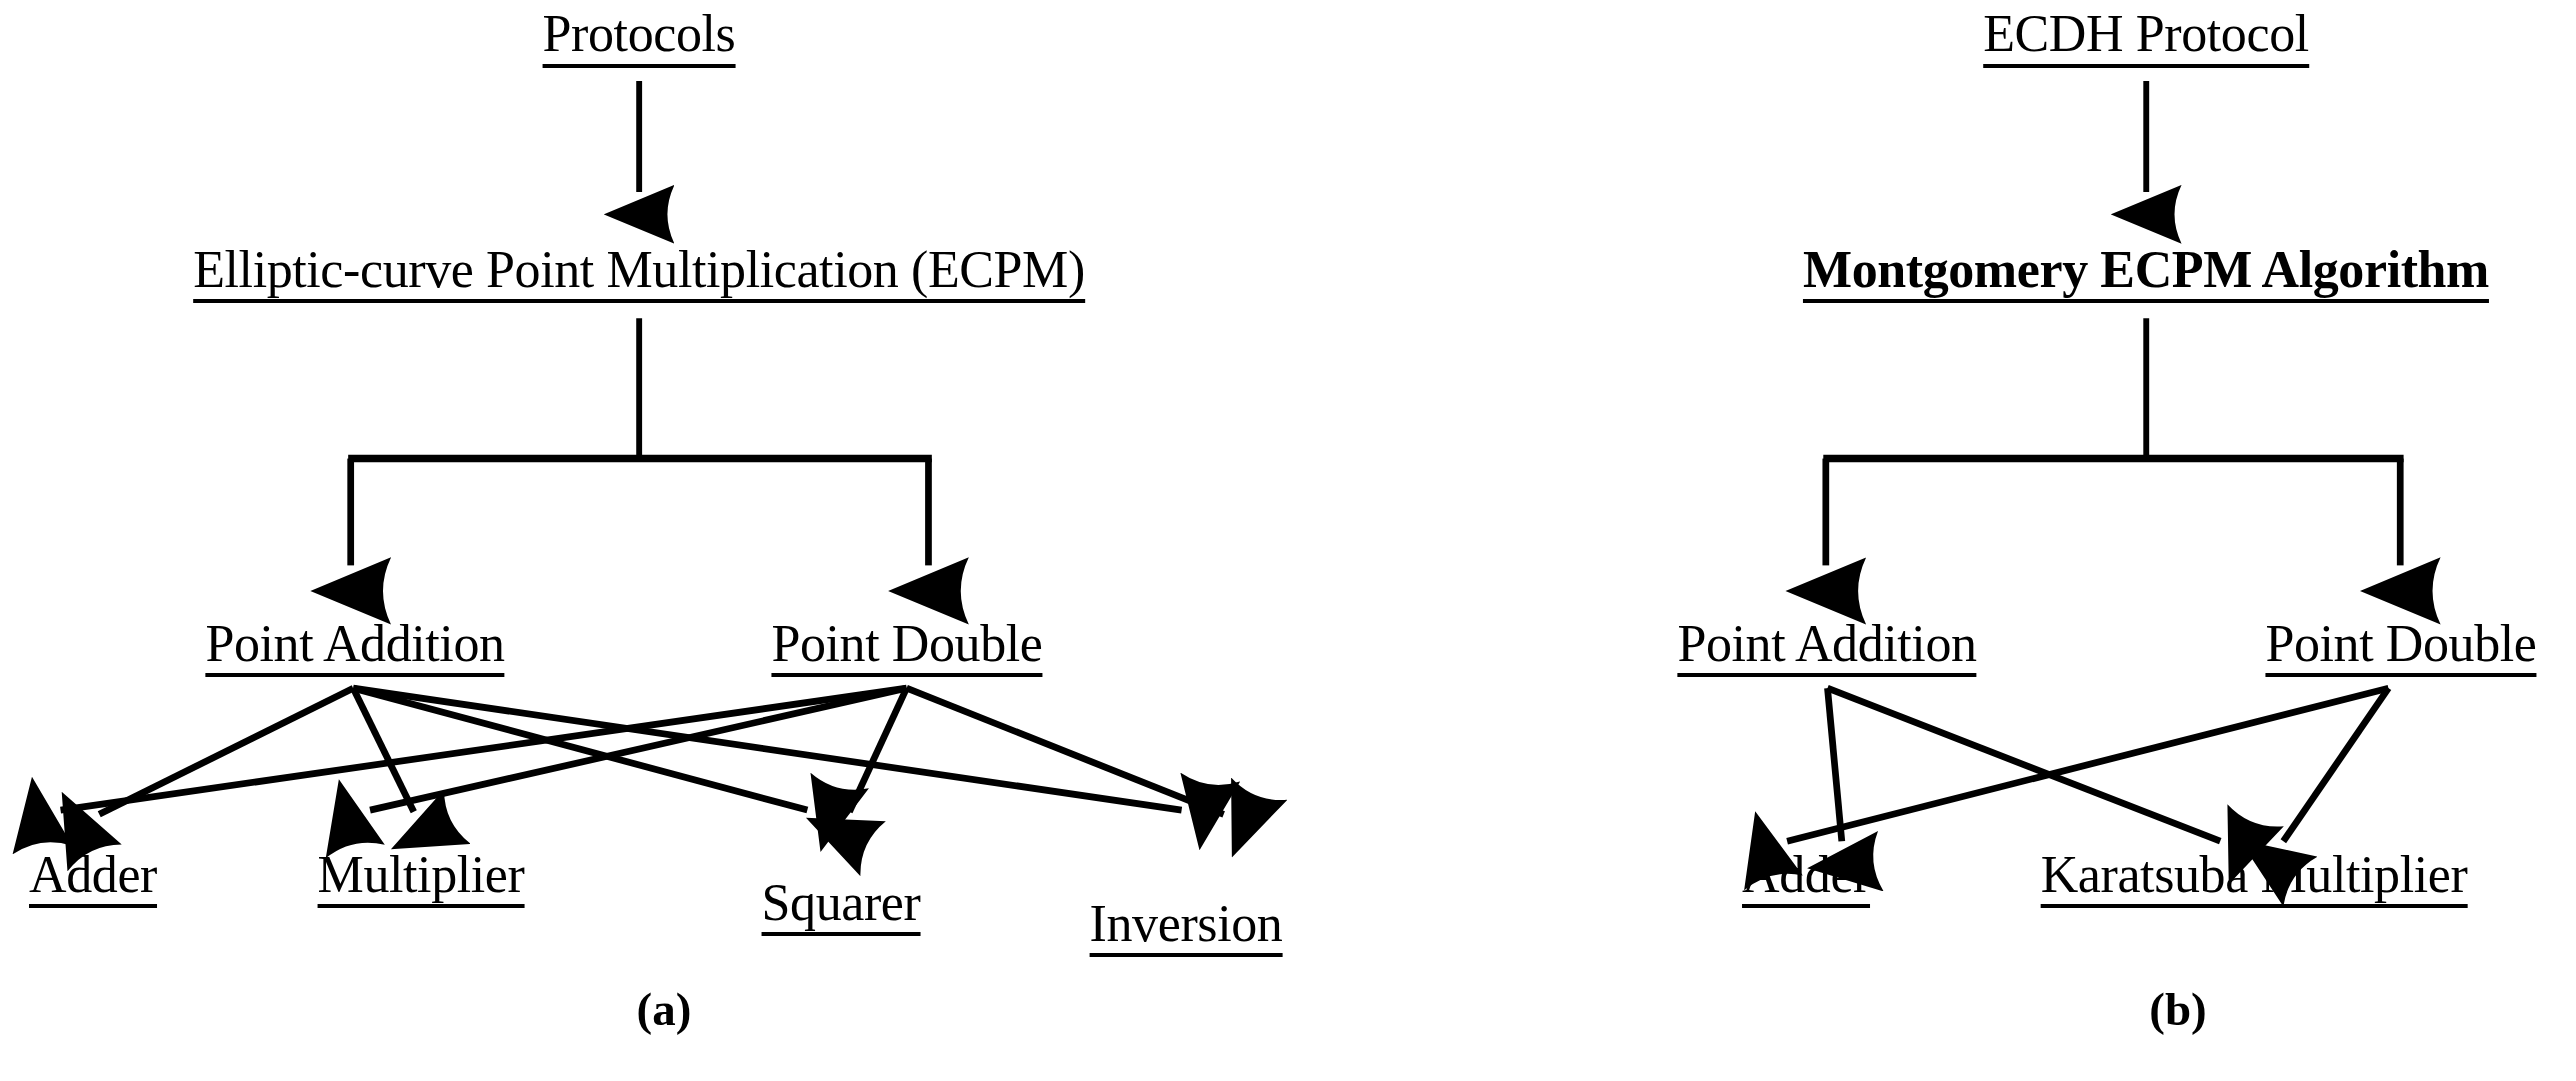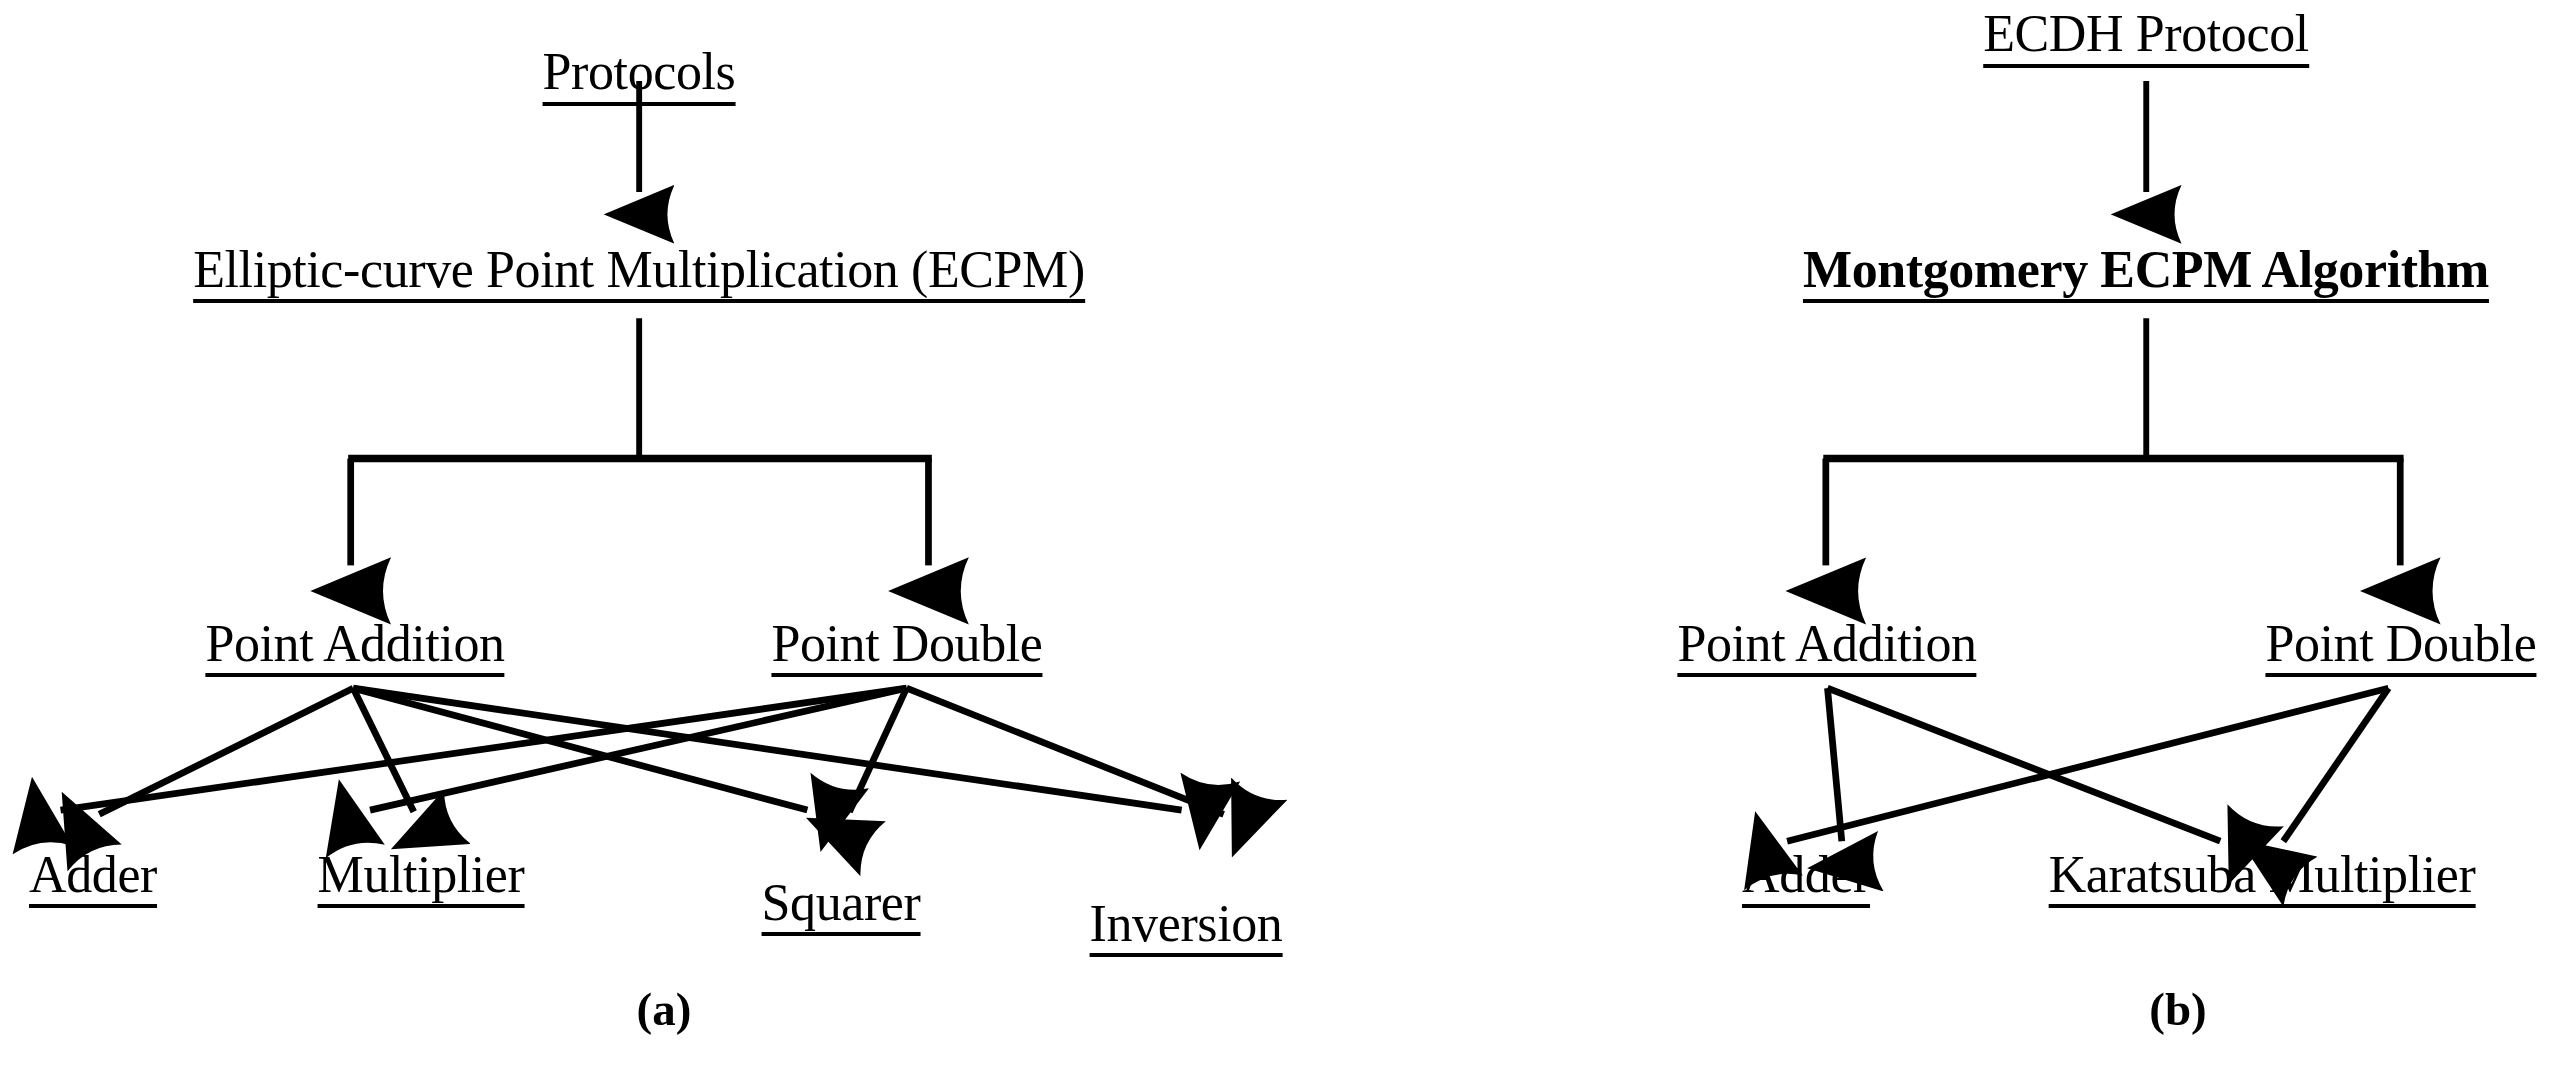--- a/index.html
+++ b/index.html
@@ -125,21 +125,21 @@
     </g>
 
     <g>
       <line x1="2840" y1="818" x2="2125" y2="1000" stroke="#000000" stroke-width="8" marker-end="url(#ah)"></line>
     </g>
     <g>
       <line x1="2840" y1="818" x2="2715" y2="1000" stroke="#000000" stroke-width="8" marker-end="url(#ah)"></line>
     </g>
   </svg>
 
-  <div class="node" style="left:639px; top:8.4px;margin-top:38px;">
+  <div class="node" style="left:639px; top:8.4px;">
     <span class="label">Protocols</span>
   </div>
 
   <div class="node" style="left:639px; top:244px;text-align:right;">
     <span class="label">Elliptic-curve Point Multiplication (ECPM)</span>
   </div>
 
   <div class="node" style="left:355px; top:618px;">
     <span class="label">Point Addition</span>
   </div>
@@ -179,20 +179,20 @@
   </div>
 
   <div class="node" style="left:2401px; top:618px;">
     <span class="label">Point Double</span>
   </div>
 
   <div class="node" style="left:1806px; top:849px;">
     <span class="label">Adder</span>
   </div>
 
-  <div class="node" style="left:2254px; top:849px;margin-left:8px;">
+  <div class="node" style="left:2254px; top:849px;">
     <span class="label">Karatsuba Multiplier</span>
   </div>
 
   <div class="panel-caption" style="left:2178px; top:982px;">(b)</div>
 
 </div>
 
 
 </body></html>

